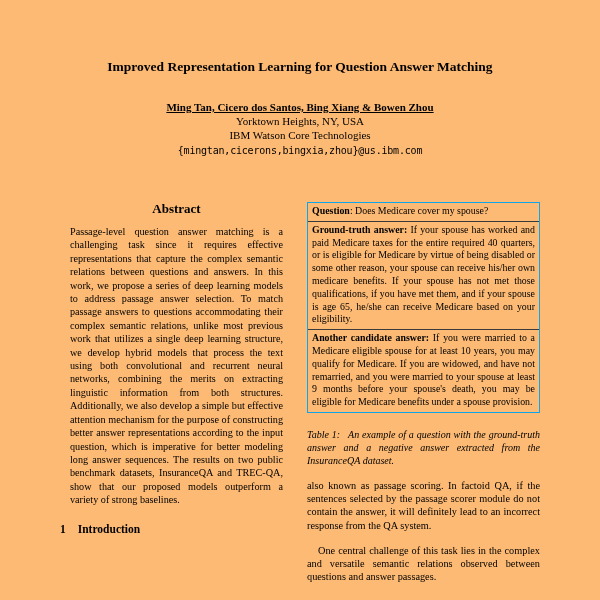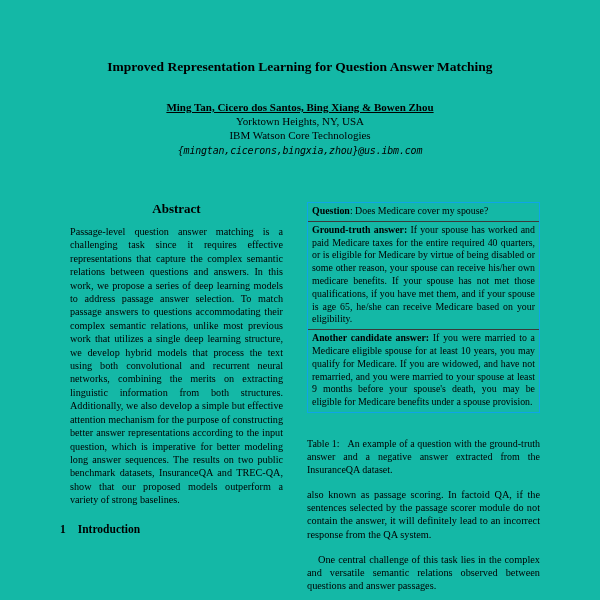--- a/index.html
+++ b/index.html
@@ -1,21 +1,21 @@
 <!DOCTYPE html>
 <html><head>
 <meta charset="utf-8">
 <style>
   * { margin:0; padding:0; box-sizing:border-box; }
   html,body { background:#ffffff; }
   body { width:600px; height:600px; }
   .page {
     position:relative;
     width:600px; height:600px;
-    background:#14b8a6;
+    background:#fdba74;
     overflow:hidden;
     font-family:"Liberation Serif", serif;
     color:#000;
     padding:58px 60px 0 60px;
   }
   .title {
     text-align:center;
     font-weight:bold;
     font-size:13.5px;
     line-height:18px;
@@ -33,21 +33,20 @@
     font-size:11px;
     line-height:14px;
   }
   .email-line {
     text-align:center;
     font-family:"DejaVu Sans Mono", monospace;
     font-size:10px;
     line-height:14px;
     margin-top:2px;
     letter-spacing:-0.2px;
-    font-style:italic;
   }
   .columns {
     display:flex;
     gap:14px;
     margin-top:44px;
   }
   .col { flex:1 1 0; min-width:0; }
   .abstract-heading {
     text-align:center;
     font-weight:bold;
@@ -78,21 +77,22 @@
     padding:2px 4px 3px 4px;
     text-align:justify;
     hyphens:auto;
   }
   .qa-cell + .qa-cell { border-top:1px solid #3a3a3a; }
   .qa-label { font-weight:bold; }
   .caption {
     font-size:10px;
     line-height:13px;
     text-align:justify;
-    margin-top:24px;
+    margin-top:15px;
+    font-style:italic;
   }
   .caption .cap-label { margin-right:8px; }
   .body-para {
     font-size:10.3px;
     line-height:13.2px;
     text-align:justify;
     margin-top:12px;
     hyphens:auto;
   }
   .body-para.indent { text-indent:11px; }

